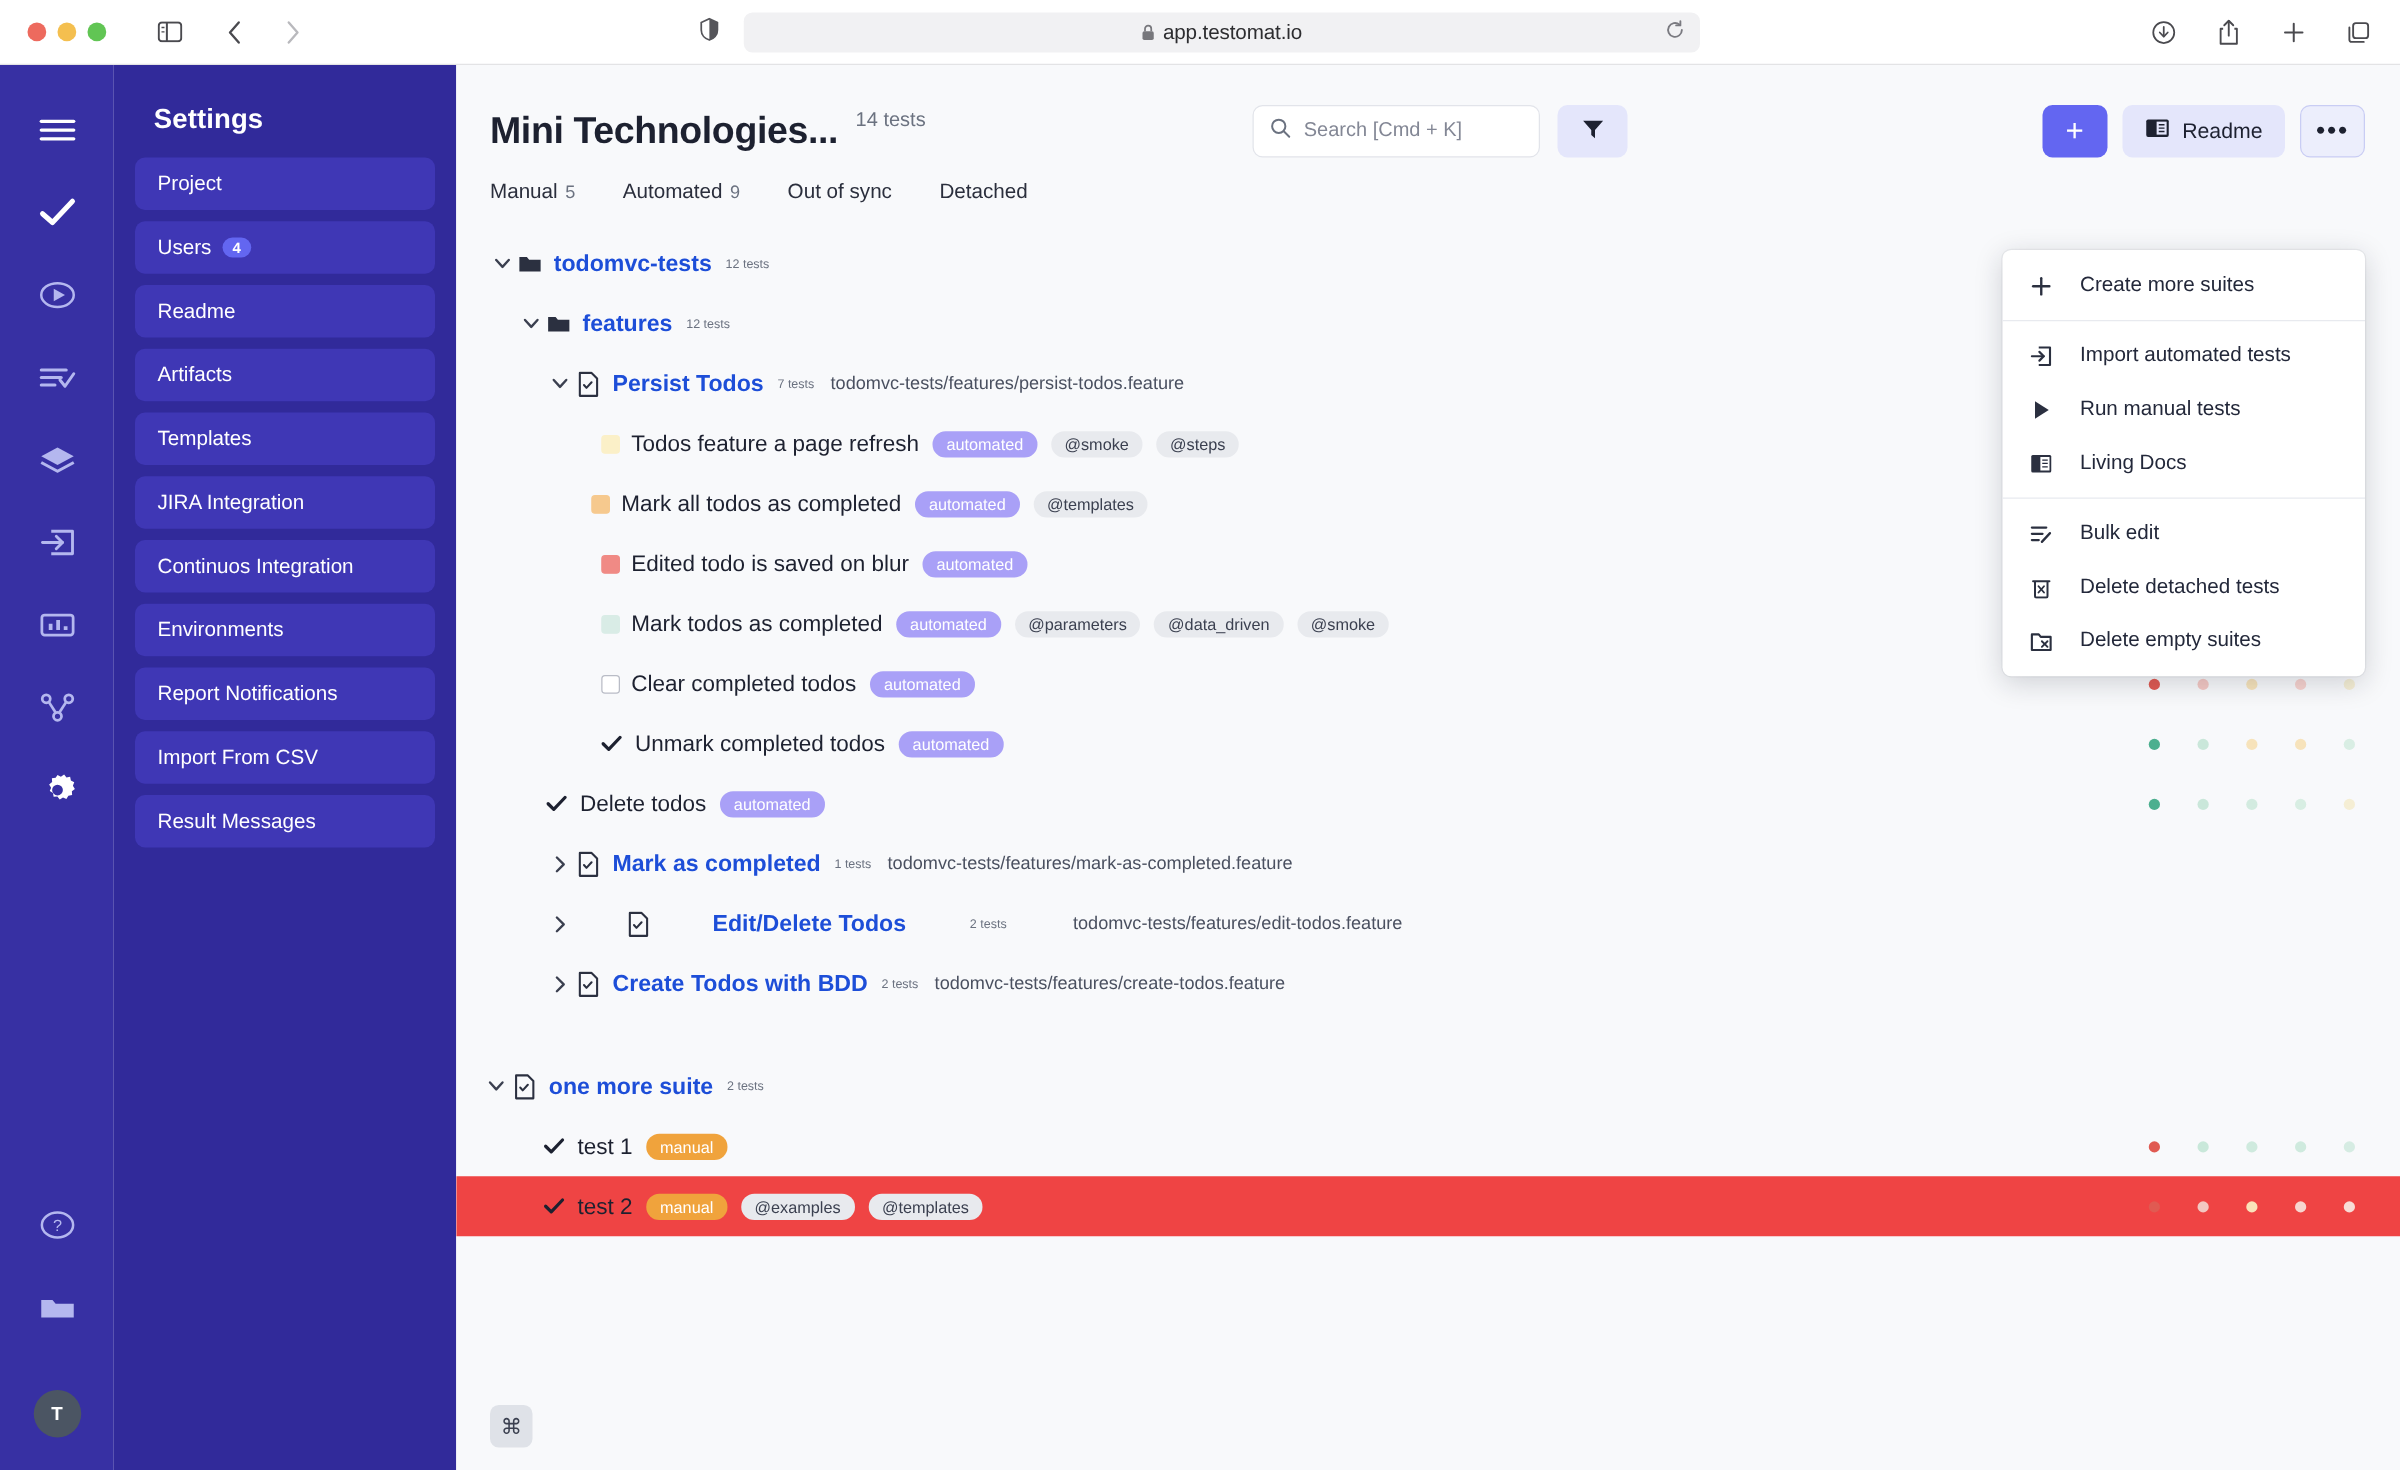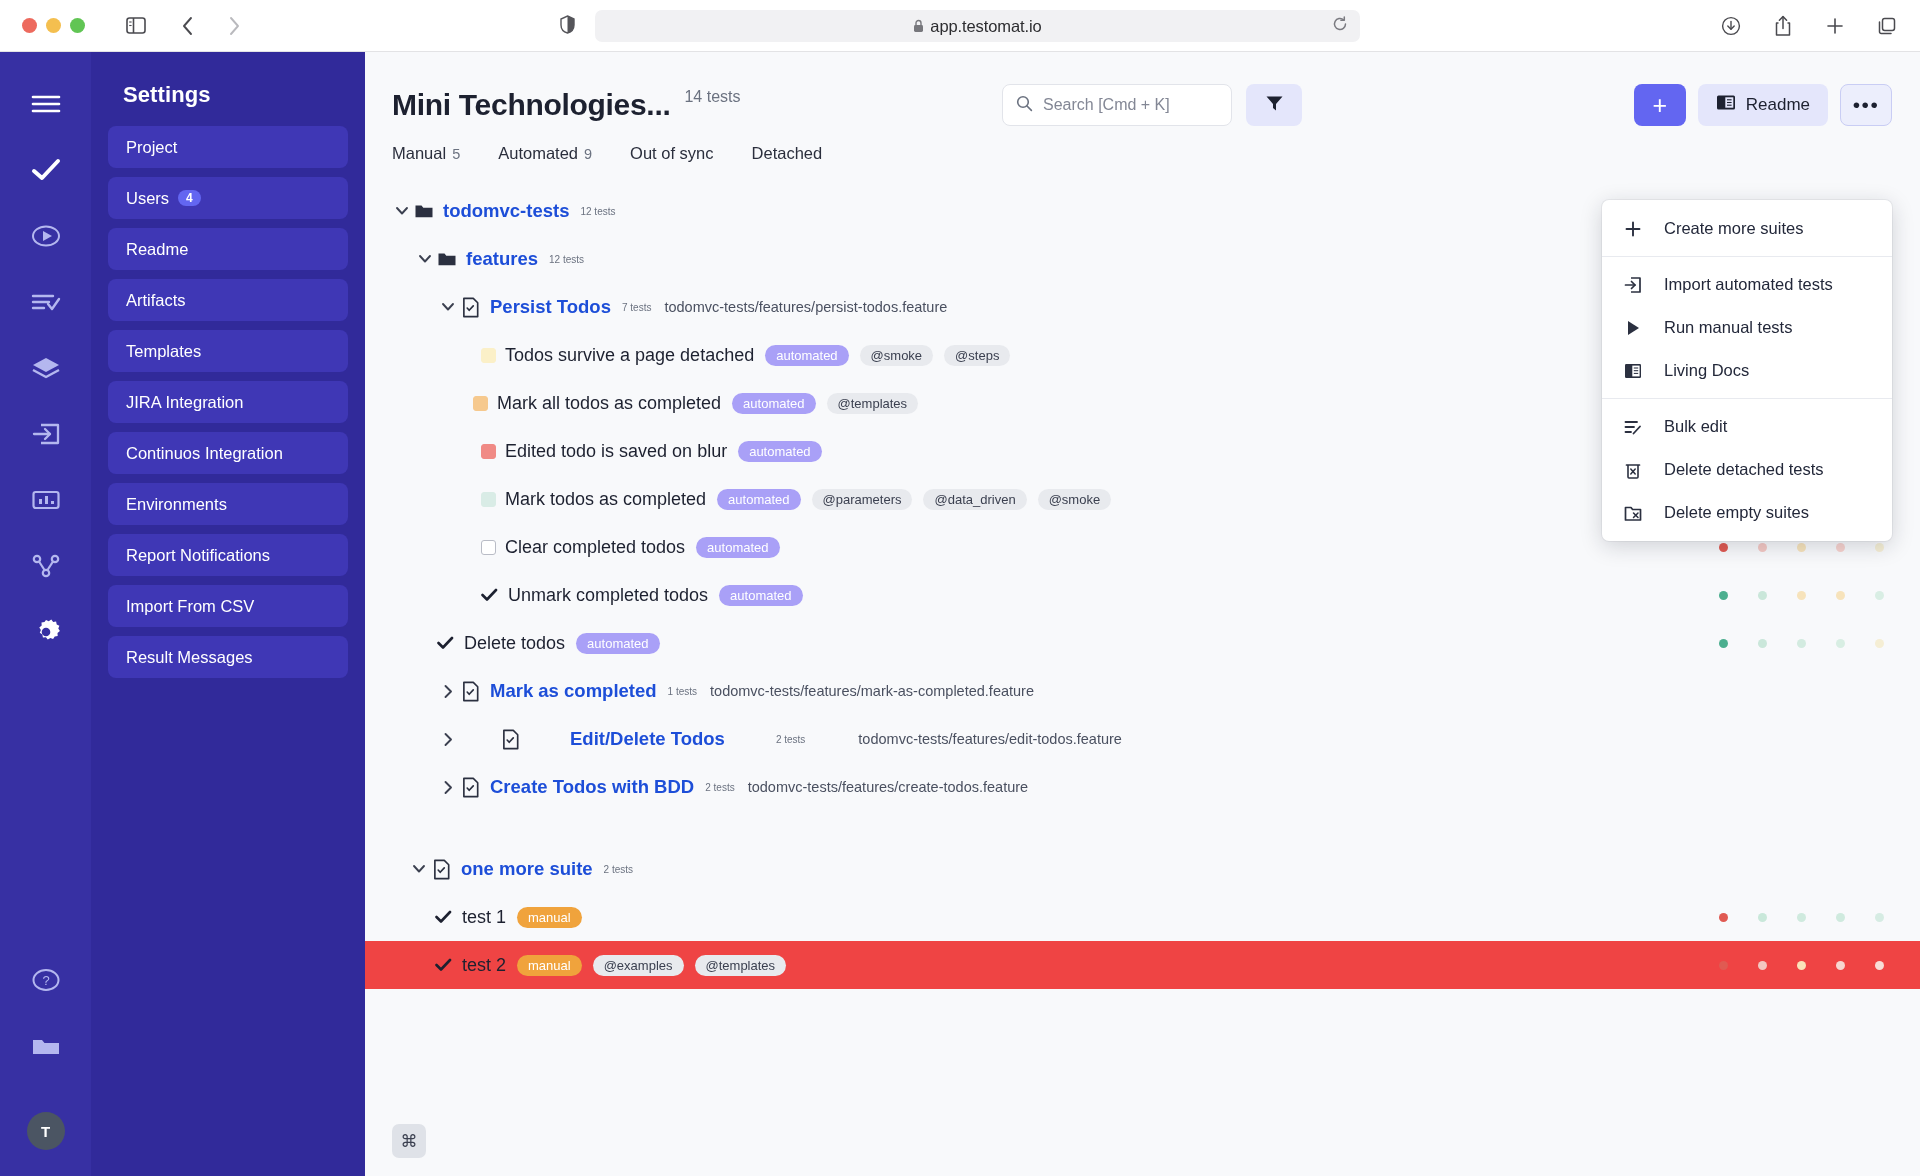--- a/index.html
+++ b/index.html
@@ -540,21 +540,21 @@
               <path d="M2.5 1.2 h8.5 l4 4 v12.6 h-12.5 Z" fill="none" stroke="currentColor" stroke-width="1.5" stroke-linejoin="round"></path>
               <polyline points="5.5,10 7.3,12 11,8" fill="none" stroke="currentColor" stroke-width="1.5" stroke-linecap="round" stroke-linejoin="round"></polyline>
             </svg>
           </span>
           <span class="node-name">Persist Todos</span>
           <span class="node-count">7 tests</span>
           <span class="node-path">todomvc-tests/features/persist-todos.feature</span>
         </div>
         <div class="tree-row" style="padding-left: 116px;">
           <span class="chkbox" style="background: rgb(251, 240, 200); border-color: rgb(251, 240, 200);"></span>
-          <span class="test-name">Todos survive a page detached</span>
+          <span class="test-name">Todos feature a page refresh</span>
           <span class="tag tag-automated">automated</span>
           <span class="tag tag-plain">@smoke</span>
           <span class="tag tag-plain">@steps</span>
         </div>
         <div class="tree-row" style="padding-left: 68px; margin-left: 40px;">
           <span class="chkbox" style="background: rgb(246, 201, 142); border-color: rgb(246, 201, 142);"></span>
           <span class="test-name">Mark all todos as completed</span>
           <span class="tag tag-automated">automated</span>
           <span class="tag tag-plain">@templates</span>
         </div>
@@ -671,21 +671,21 @@
             <svg width="19" height="21" viewBox="0 0 17 19">
               <path d="M2.5 1.2 h8.5 l4 4 v12.6 h-12.5 Z" fill="none" stroke="currentColor" stroke-width="1.5" stroke-linejoin="round"></path>
               <polyline points="5.5,10 7.3,12 11,8" fill="none" stroke="currentColor" stroke-width="1.5" stroke-linecap="round" stroke-linejoin="round"></polyline>
             </svg>
           </span>
           <span class="node-name">Create Todos with BDD</span>
           <span class="node-count">2 tests</span>
           <span class="node-path">todomvc-tests/features/create-todos.feature</span>
         </div>
         <div style="height: 34px;"></div>
-        <div class="tree-row" style="padding-left: 44px;">
+        <div class="tree-row" style="padding-left: 22px;">
           <div class="chev">
             <svg width="15" height="15" viewBox="0 0 15 15">
               <polyline points="2,4 7,9.5 12,4" fill="none" stroke="currentColor" stroke-width="1.9" stroke-linecap="round" stroke-linejoin="round"></polyline>
             </svg>
           </div>
           <span class="file-ico" style="display: flex;">
             <svg width="19" height="21" viewBox="0 0 17 19">
               <path d="M2.5 1.2 h8.5 l4 4 v12.6 h-12.5 Z" fill="none" stroke="currentColor" stroke-width="1.5" stroke-linejoin="round"></path>
               <polyline points="5.5,10 7.3,12 11,8" fill="none" stroke="currentColor" stroke-width="1.5" stroke-linecap="round" stroke-linejoin="round"></polyline>
             </svg>

